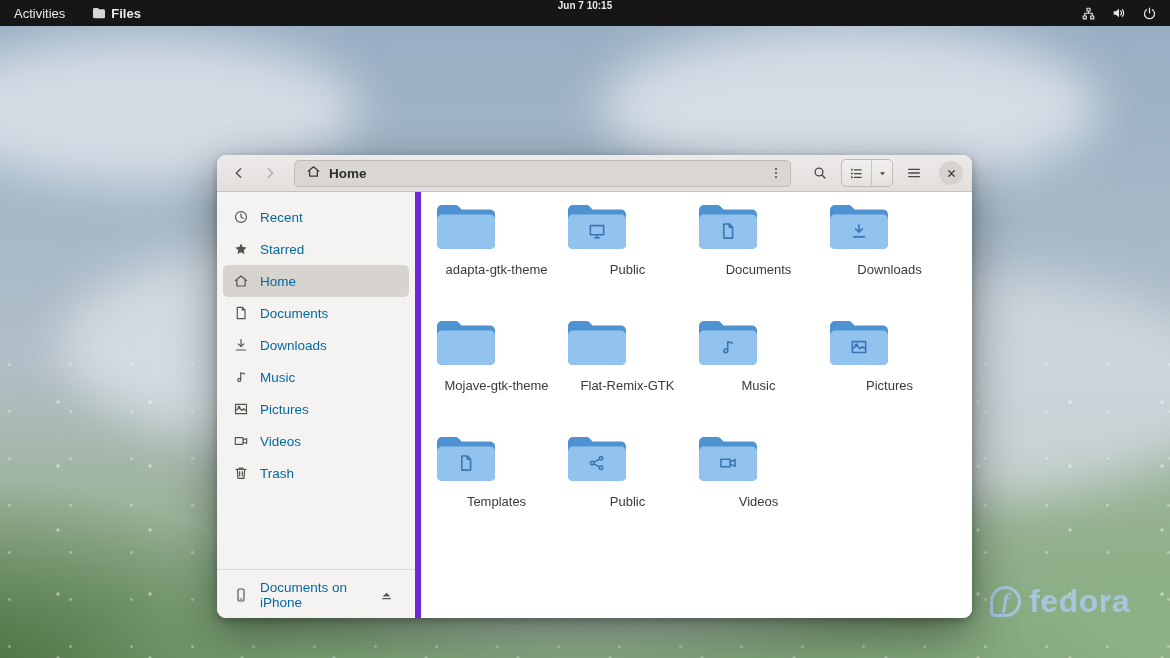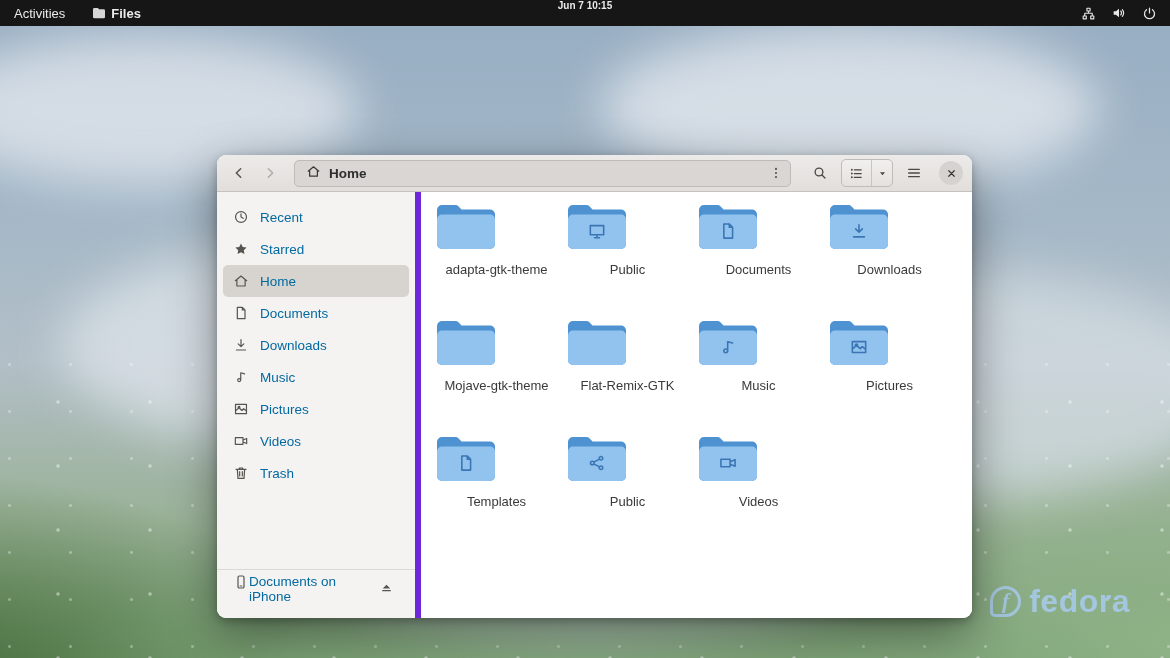--- a/index.html
+++ b/index.html
@@ -119,21 +119,21 @@
   .side-item {
     height:32px; margin:0 6px; padding:0 10px; border-radius:5px;
     display:flex; align-items:center; gap:11px; flex:0 0 auto;
   }
   .side-item.selected { background:#d7d4d0; }
   .side-item svg { flex:0 0 auto; }
   .side-spacer { flex:1; }
   .side-divider { height:1px; background:#dbd9d6; margin:4px 0; flex:0 0 auto; }
   .device-row {
     height:42px; margin:0 6px 2px 6px; padding:0 10px; border-radius:5px;
-    display:flex; flex:0 0 auto;
+    display:flex; align-items:center; gap:11px; flex:0 0 auto;
   }
   .device-label { flex:1; }
   .eject-btn { width:26px; height:26px; display:flex; align-items:center; justify-content:center; border-radius:4px; }
 
   
   .content { flex:1; background:#ffffff; padding:4px 0 0 13px; overflow:hidden; }
   .grid { display:flex; flex-wrap:wrap; width:528px; }
   .file-item { width:131px; height:116px; display:flex; flex-direction:column; }
   .folder-wrap { position:relative; width:64px; height:52px; margin-top:5px; }
   .emblem {

